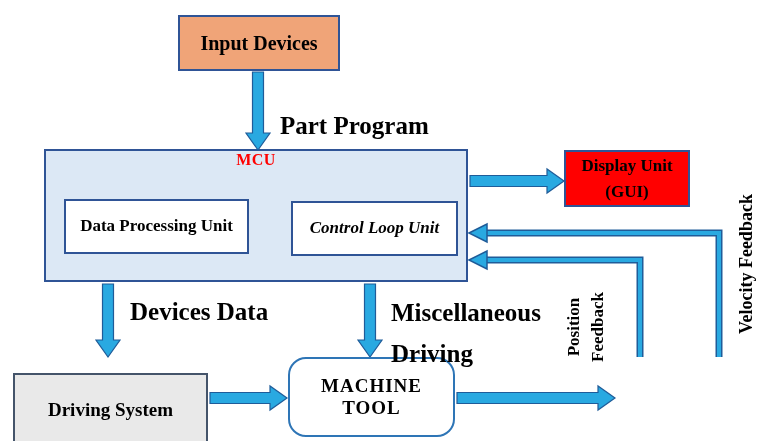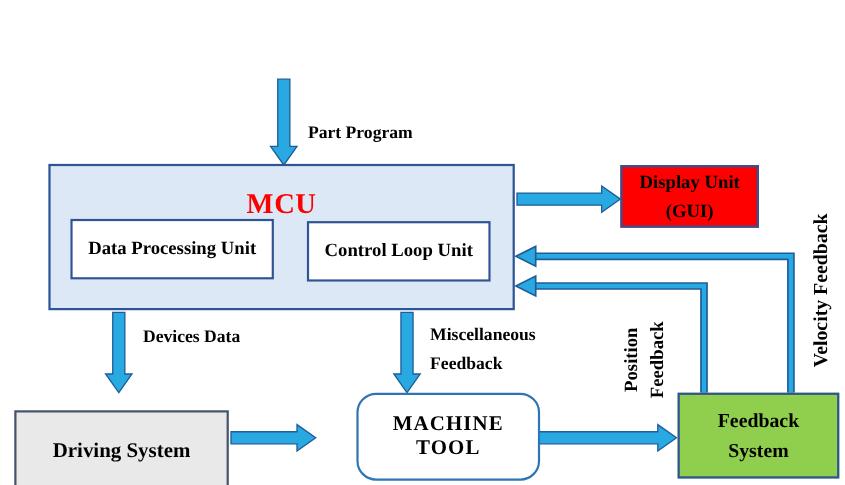--- a/index.html
+++ b/index.html
@@ -13,49 +13,49 @@
   }
   .node-input{
     left:178px;top:15px;width:162px;height:56px;background:#F0A478;border:2px solid #2F5496;
     font-size:20px;
   }
   .node-mcu{
     left:44px;top:149px;width:424px;height:133px;background:#DCE8F5;border:2px solid #2F5496;
     z-index:1;
   }
   .mcu-title{
-    position:absolute;left:0;top:20px;width:100%;text-align:center;font-size:26px;font-weight:700;
+    position:absolute;left:0;top:0;width:100%;text-align:center;font-size:16px;font-weight:700;
     color:#FF0000;letter-spacing:0.5px;
   }
   .node-inner{
     position:absolute;box-sizing:border-box;background:#ffffff;border:2px solid #2F5496;
     display:flex;align-items:center;justify-content:center;text-align:center;
     font-size:17px;font-weight:700;line-height:1.45;padding:0 6px;
   }
   .node-dpu{left:18px;top:48px;width:185px;height:55px;}
-  .node-clu{left:233px;top:50px;width:167px;height:55px;}
+  .node-clu{left:245px;top:50px;width:167px;height:55px;font-style:italic;}
   .node-display{
     left:564px;top:150px;width:126px;height:57px;background:#FF0000;border:2px solid #2F5496;
     font-size:17px;line-height:1.5;padding:0 10px;
   }
   .node-driving{
     left:13px;top:357px;width:195px;height:73px;background:#E9E9E9;border:2px solid #44546A;
     font-size:19px;
     margin-top:16px;
   }
   .node-machine{
     left:288px;top:357px;width:167px;height:80px;background:#ffffff;border:2px solid #2E75B6;
-    border-radius:18px;font-size:19px;letter-spacing:1px;margin-left:36px;
+    border-radius:18px;font-size:19px;letter-spacing:1px;
   }
   .node-feedback{
     left:616px;top:357px;width:147px;height:78px;background:#90CF4E;border:2px solid #2F5496;
     font-size:18px;line-height:1.5;padding:0 18px;
   }
   .edge-label{
-    position:absolute;font-weight:700;font-size:16px;z-index:3;white-space:nowrap;
+    position:absolute;font-weight:700;font-size:25px;z-index:3;white-space:nowrap;
   }
   .lbl-part{left:280px;top:112px;}
   .lbl-motion{left:130px;top:298px;}
   .lbl-misc{left:391px;top:292px;white-space:normal;width:150px;line-height:1.65;}
   .lbl-rot{
     position:absolute;font-weight:700;z-index:3;text-align:center;
     transform:rotate(-90deg);
   }
   .lbl-position{
     left:538px;top:303px;width:96px;height:48px;font-size:17px;line-height:1.4;white-space:normal;
@@ -86,20 +86,23 @@
       <polyline points="486,233 719,233 719,357" stroke="#29A9E1" stroke-width="4"></polyline>
       <polyline points="486,260 640,260 640,357" stroke="#1F5C99" stroke-width="7"></polyline>
       <polyline points="486,260 640,260 640,357" stroke="#29A9E1" stroke-width="4"></polyline>
     </g>
     <g fill="#29A9E1" stroke="#1F5C99" stroke-width="1.5" stroke-linejoin="miter">
       <polygon points="469,233 487,224 487,242"></polygon>
       <polygon points="469,260 487,251 487,269"></polygon>
     </g>
   </svg>
 
+  <div class="node node-input">
+    <span>Input Devices</span>
+  </div>
 
   <div class="node node-mcu">
     <div class="mcu-title">MCU</div>
     <div class="node-inner node-dpu">
       <span>Data Processing Unit</span>
     </div>
     <div class="node-inner node-clu">
       <span>Control Loop Unit</span>
     </div>
   </div>
@@ -109,23 +112,20 @@
   </div>
 
   <div class="node node-driving">
     <span>Driving System</span>
   </div>
 
   <div class="node node-machine">
     <span>MACHINE TOOL</span>
   </div>
 
-  <div class="node node-feedback">
-    <span>Feedback System</span>
-  </div>
 
   <div class="edge-label lbl-part">Part Program</div>
   <div class="edge-label lbl-motion">Devices Data</div>
-  <div class="edge-label lbl-misc">Miscellaneous Feedback</div>
+  <div class="edge-label lbl-misc">Miscellaneous Driving</div>
   <div class="lbl-rot lbl-position">Position Feedback</div>
   <div class="lbl-rot lbl-velocity">Velocity Feedback</div>
 
 </div>
 
 </body></html>

